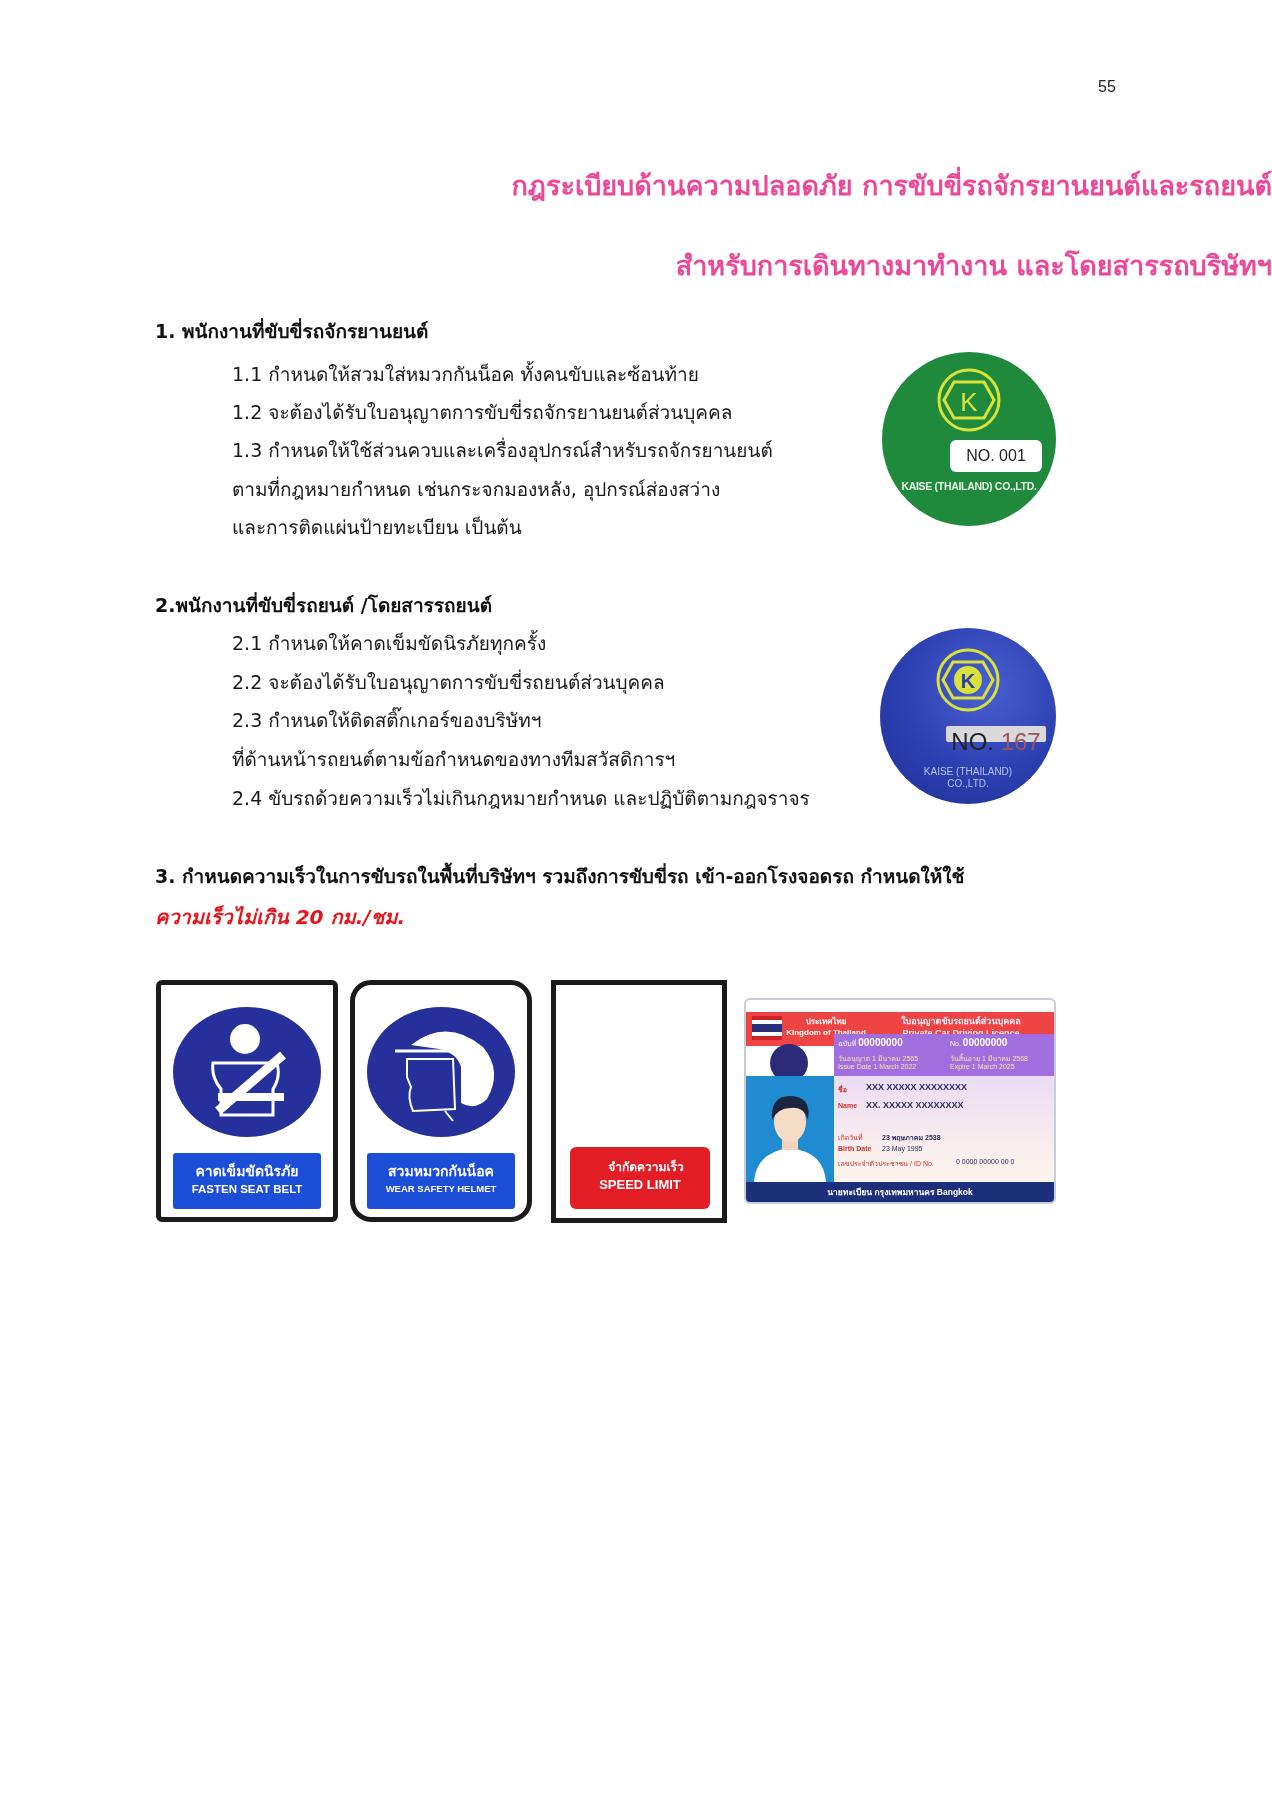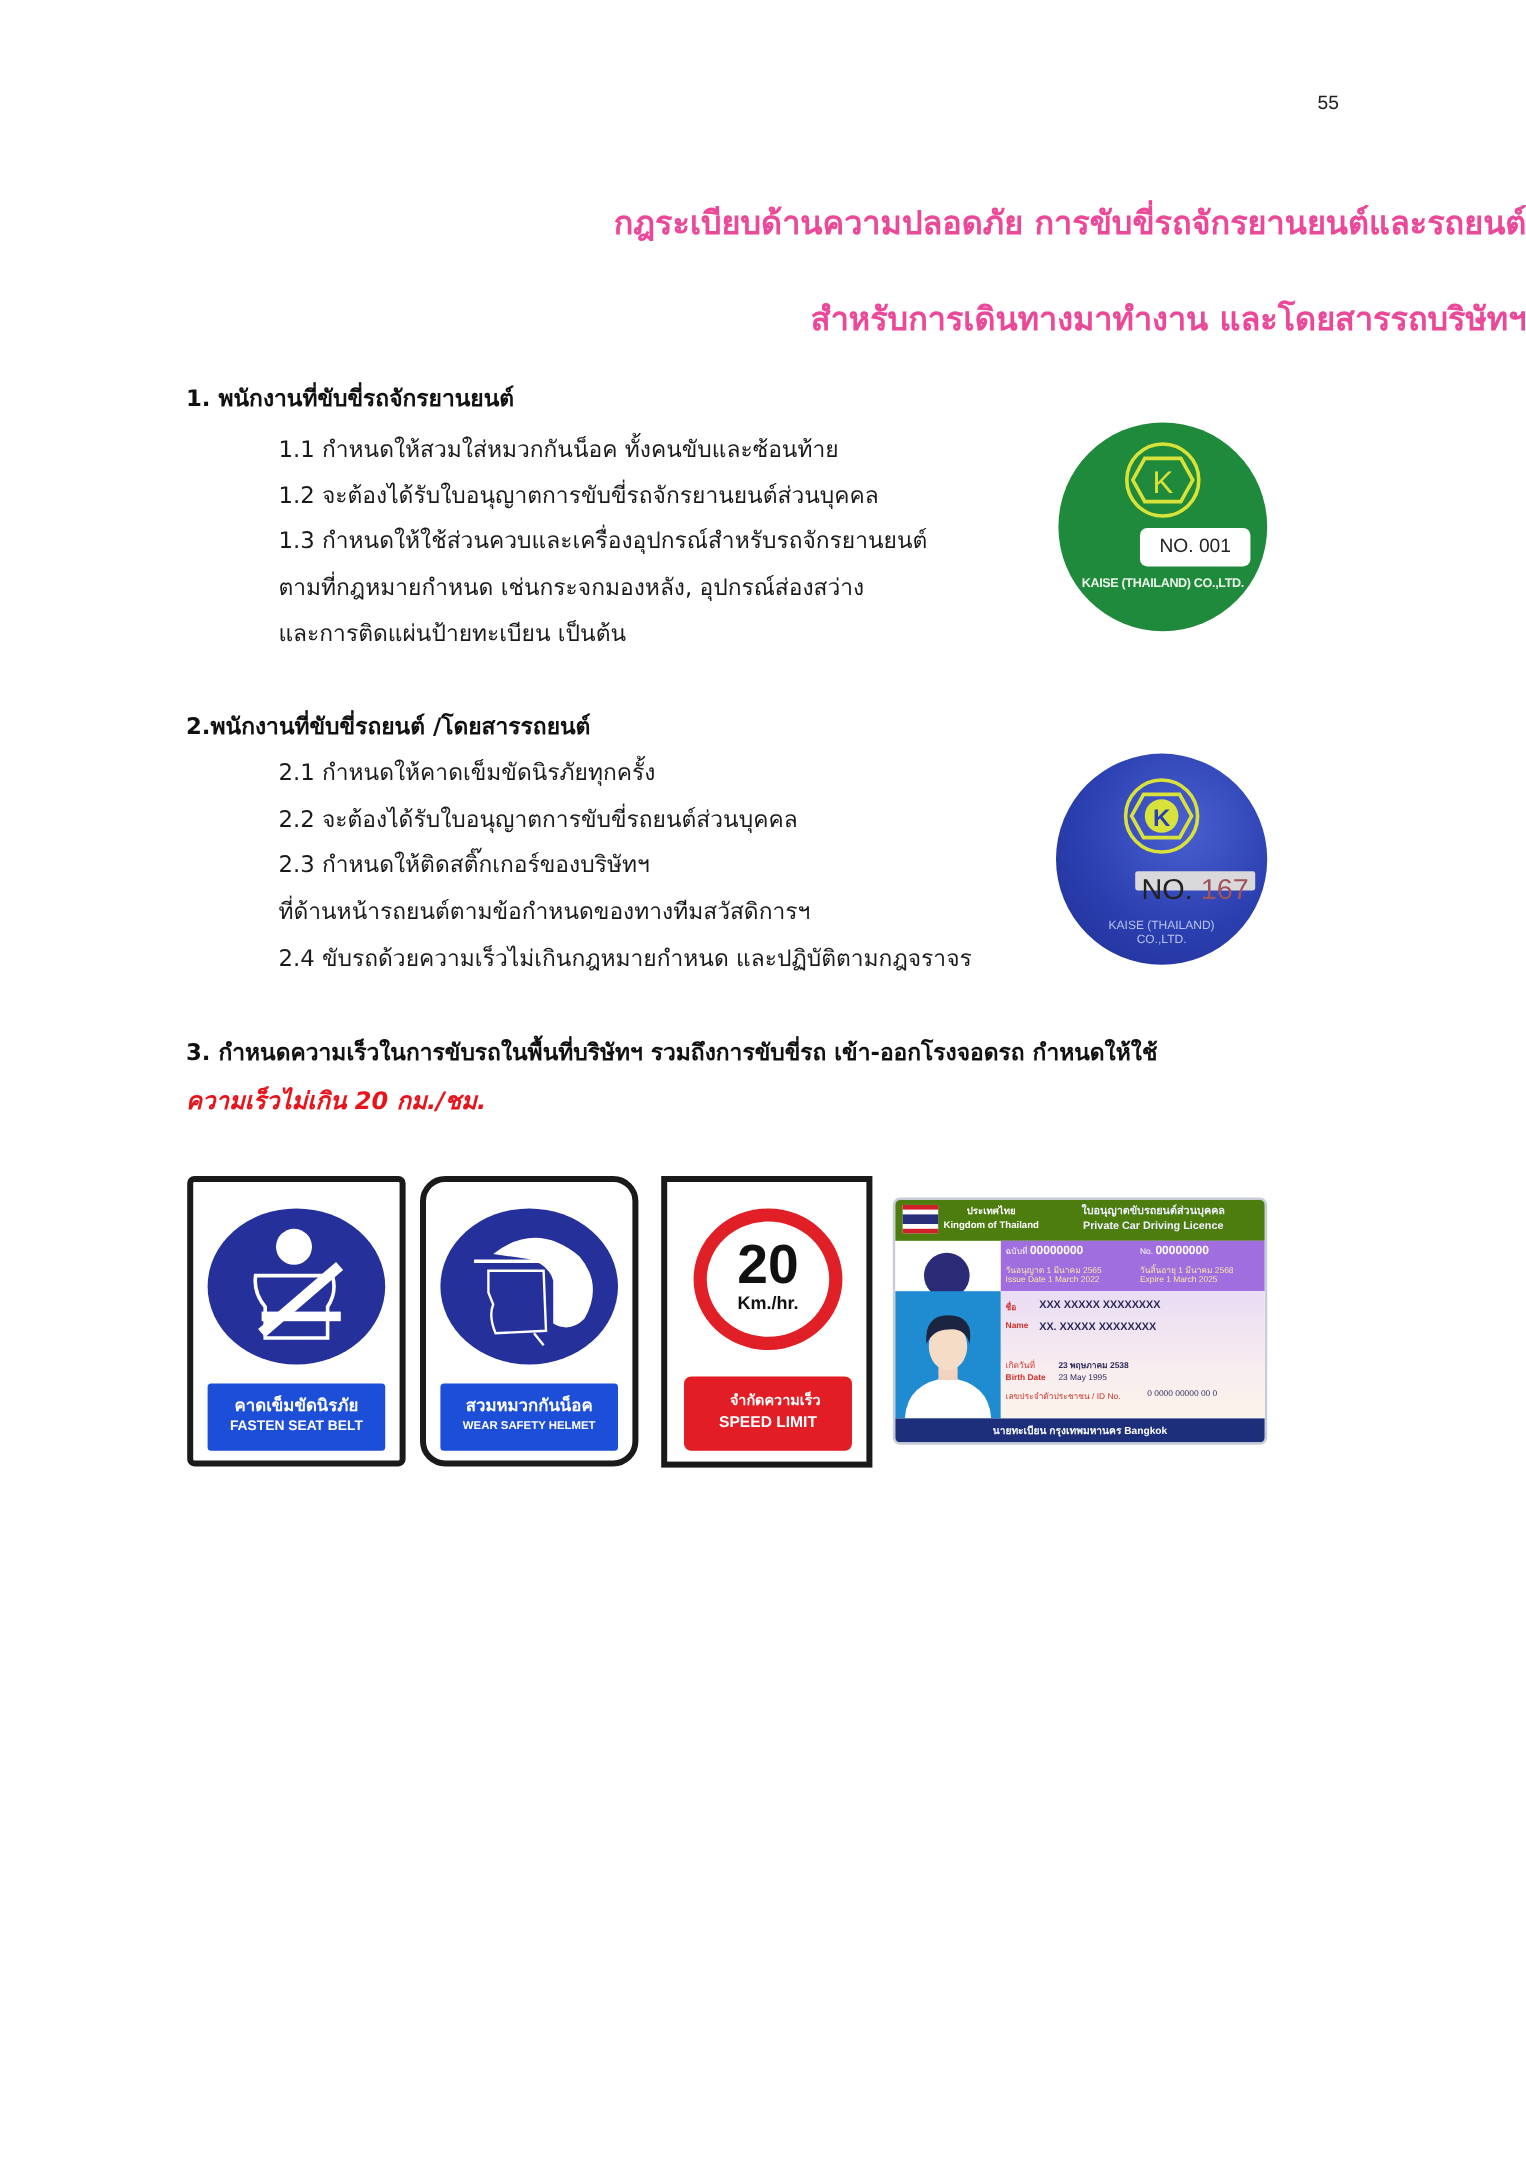--- a/index.html
+++ b/index.html
@@ -34,21 +34,21 @@
   .sign-speed .plate{left:14px;top:162px;width:140px;height:62px;background:#e21d25;border-radius:6px;}
   .plate .th{font-size:14px;line-height:20px;margin-top:8px;}
   .plate .en{font-size:11.5px;line-height:16px;}
   .sign-helmet .plate .en{font-size:9.5px;}
   .sign-speed .plate .th{font-size:12px;margin-top:10px;padding-left:12px;}
   .sign-speed .plate .en{font-size:13px;}
   .speed-num{position:absolute;left:0;width:100%;top:12px;text-align:center;font-family:"Liberation Sans",sans-serif;font-weight:bold;font-size:46px;line-height:46px;color:#111;}
   .speed-unit{position:absolute;left:0;width:100%;top:60px;text-align:center;font-family:"Liberation Sans",sans-serif;font-weight:bold;font-size:15px;color:#111;}
   
   .license{position:absolute;left:744px;top:998px;width:308px;height:202px;background:#fff;border:2px solid #c9ccd6;border-radius:6px;overflow:hidden;font-family:"Liberation Sans",sans-serif;}
-  .lic-top{position:absolute;left:0;top:0;width:100%;height:34px;background:#4d7c0f;color:#fff;}
+  .lic-top{position:absolute;left:0;top:12px;width:100%;height:34px;background:#ef4444;color:#fff;}
   .lic-flag{position:absolute;left:6px;top:4px;width:30px;height:24px;}
   .lic-country{position:absolute;left:40px;top:4px;width:80px;text-align:center;font-size:8px;line-height:11px;font-weight:bold;}
   .lic-title{position:absolute;left:130px;top:3px;width:170px;text-align:center;font-size:9px;line-height:12px;font-weight:bold;color:#f0f0ff;}
   .lic-seal{position:absolute;left:24px;top:44px;width:38px;height:38px;border-radius:50%;background:#2c2b78;}
   .lic-photo{position:absolute;left:0;top:76px;width:88px;height:106px;background:#1f8bd0;overflow:hidden;}
   .lic-purple{position:absolute;left:88px;top:34px;width:220px;height:42px;background:#a16ee0;color:#fff;}
   .lic-body{position:absolute;left:88px;top:76px;width:220px;height:106px;background:linear-gradient(180deg,#eadcf4 0%,#f8ecef 60%,#fbf4ea 100%);}
   .lic-foot{position:absolute;left:0;top:182px;width:100%;height:20px;background:#1d2f7a;color:#fff;text-align:center;font-size:8.5px;line-height:20px;font-weight:bold;}
   .lic-row{position:absolute;font-size:7px;white-space:nowrap;}
   .lic-big{font-size:10px;font-weight:bold;}
@@ -130,24 +130,20 @@
       <line x1="78" y1="104" x2="86" y2="114" stroke="#fff" stroke-width="2"></line>
     </svg>
   </div>
   <div class="plate">
     <div class="th">สวมหมวกกันน็อค</div>
     <div class="en">WEAR SAFETY HELMET</div>
   </div>
 </div>
 
 <div class="sign sign-speed">
-  <div class="circle">
-    <div class="speed-num">20</div>
-    <div class="speed-unit">Km./hr.</div>
-  </div>
   <div class="plate">
     <div class="th">จำกัดความเร็ว</div>
     <div class="en">SPEED LIMIT</div>
   </div>
 </div>
 
 <div class="license">
   <div class="lic-top">
     <svg class="lic-flag" viewBox="0 0 30 24">
       <rect width="30" height="24" fill="#fff"></rect>

